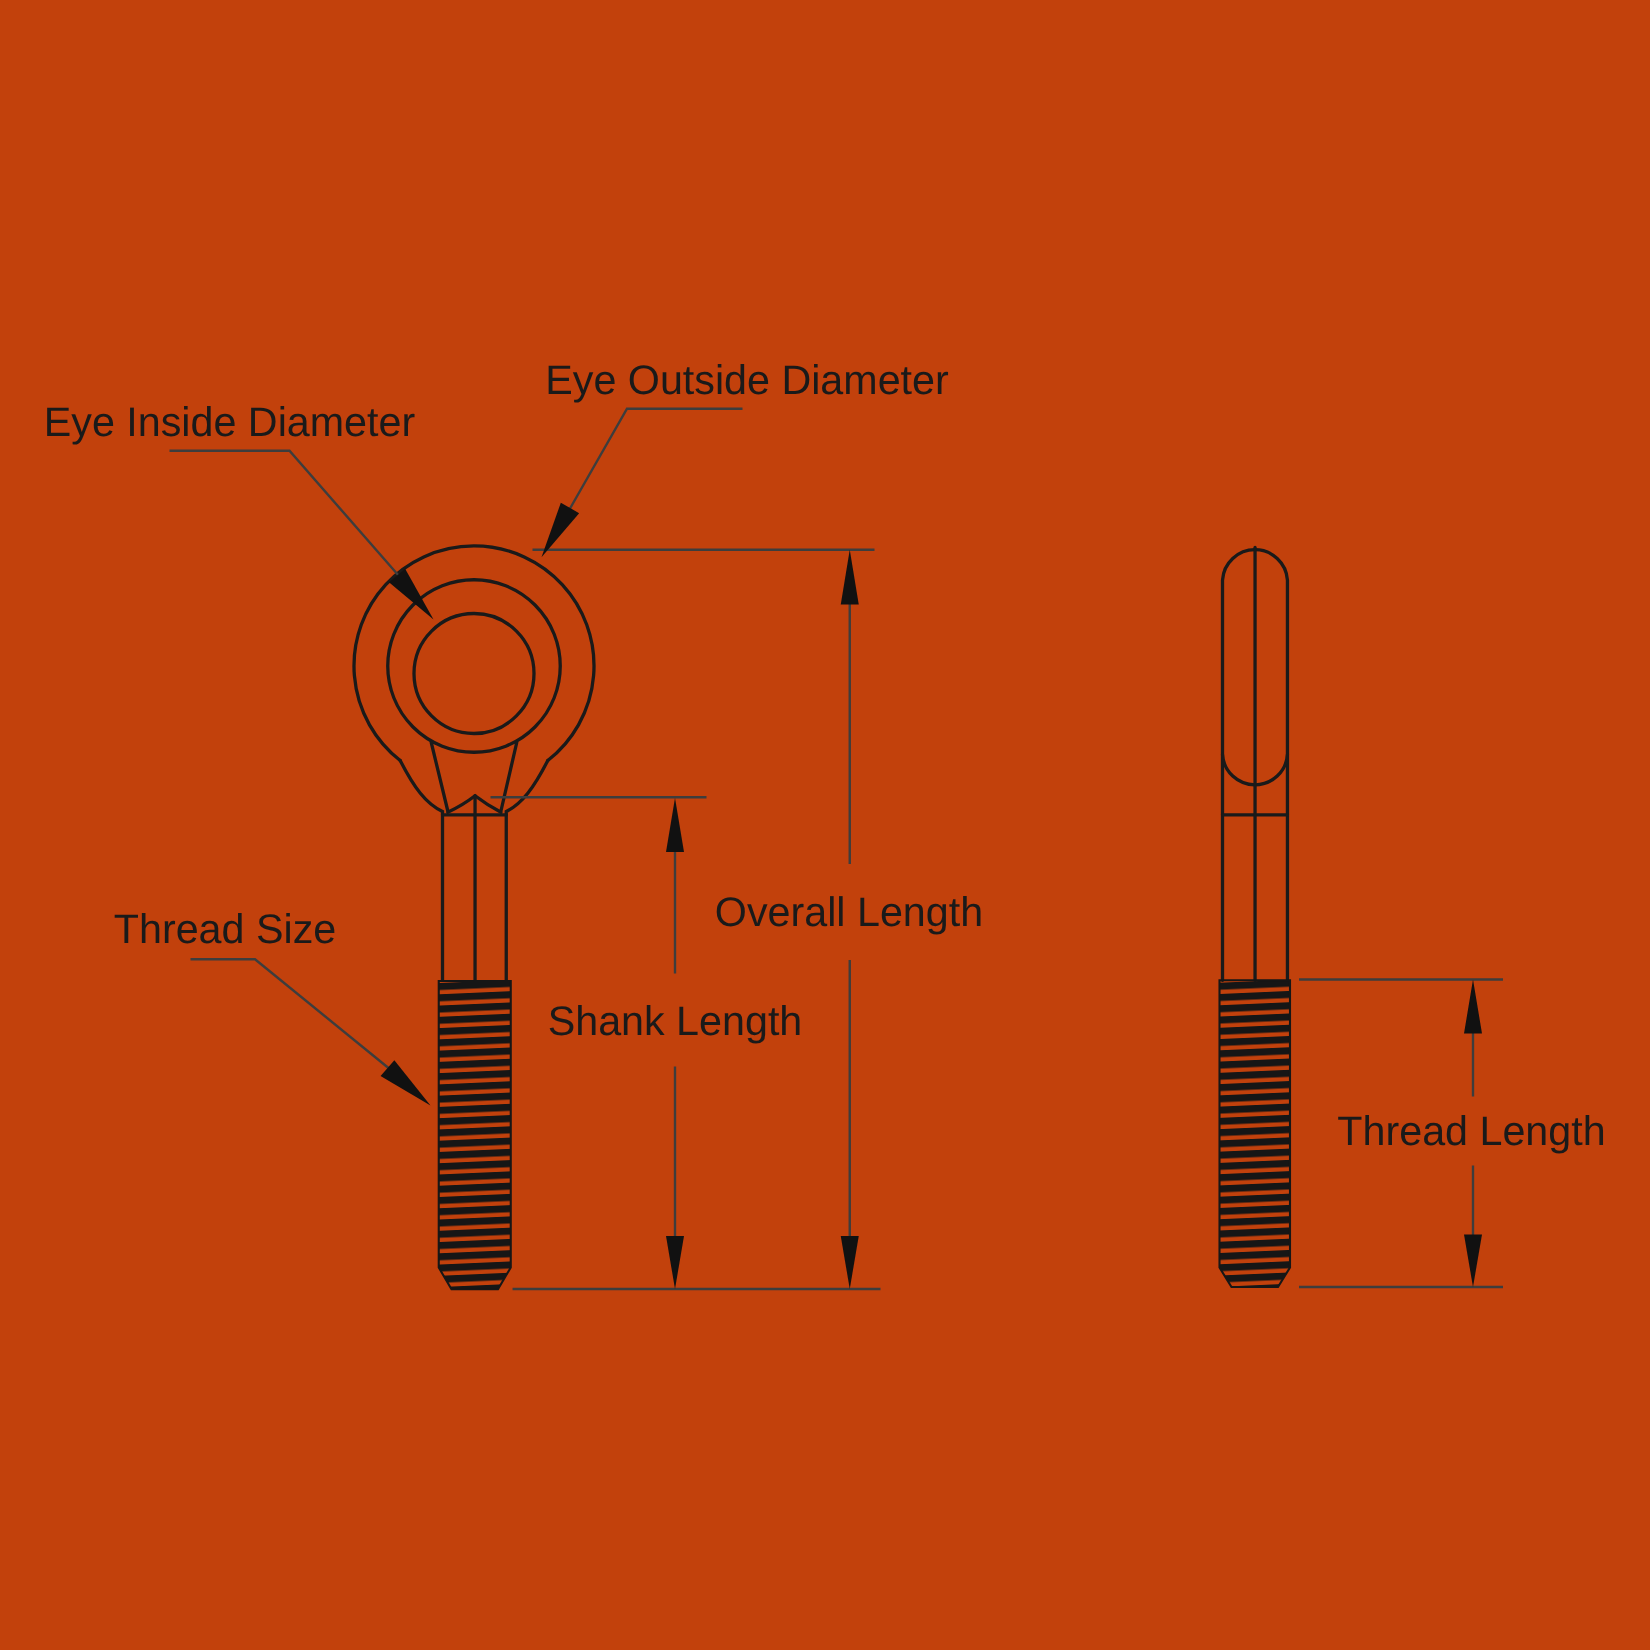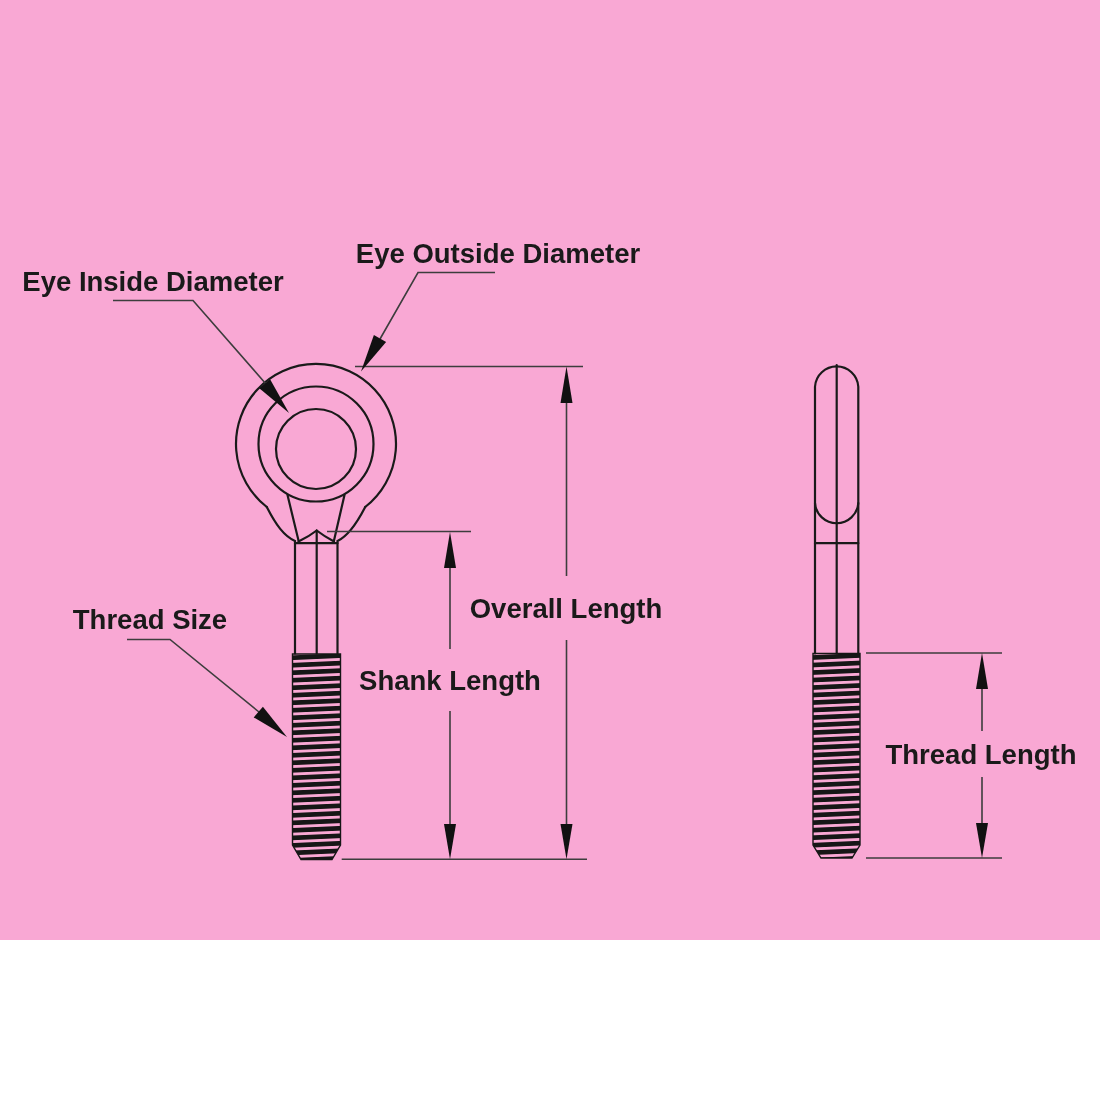--- a/index.html
+++ b/index.html
@@ -3,25 +3,24 @@
 <meta charset="utf-8">
 <style>
   html, body {
     margin: 0;
     padding: 0;
     background: #ffffff;
   }
   .canvas {
     position: relative;
     width: 1100px;
-    height: 940px;
-    background: #f9a8d4;
+    height: 1100px;
+    background: #c2410c;
     font-family: "Liberation Sans", sans-serif;
     overflow: hidden;
-    font-weight: bold;
   }
   svg text {
     font-family: "Liberation Sans", sans-serif;
     font-size: 27.5px;
     fill: #1a1a1a;
   }
   .outline { stroke: #1a1a1a; stroke-width: 2.2; fill: none; stroke-linecap: round; }
   .dimline { stroke: #3d3d3d; stroke-width: 1.6; fill: none; stroke-linecap: butt; }
   .arrow   { fill: #111111; stroke: none; }
   .threads { stroke: #161616; stroke-width: 1.4; }

